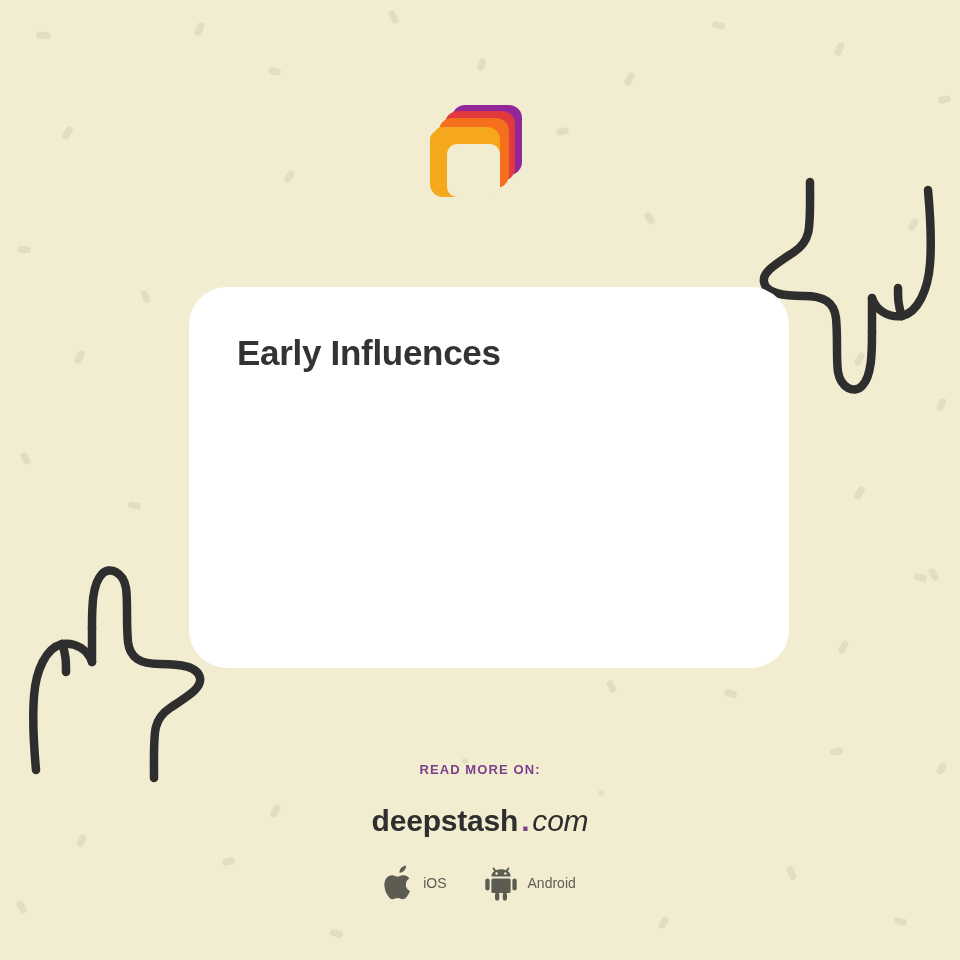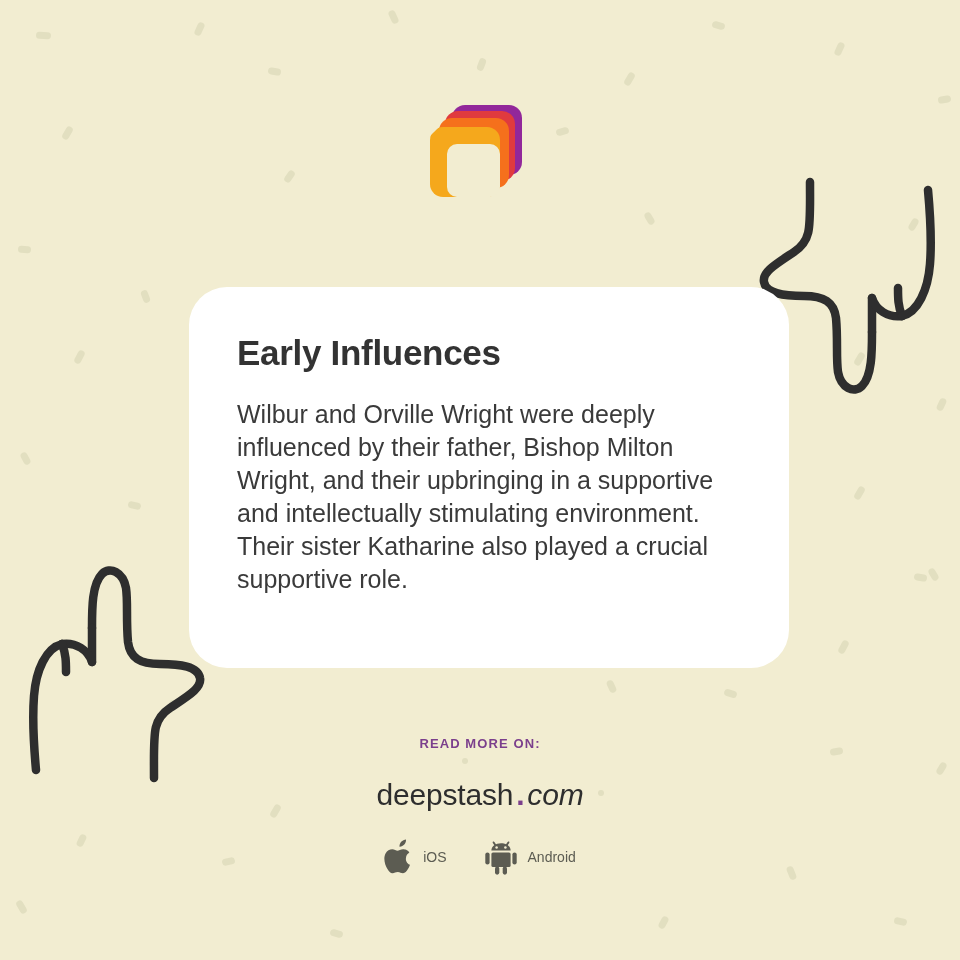--- a/index.html
+++ b/index.html
@@ -107,37 +107,37 @@
     font-size: 25px;
     line-height: 33px;
     color: #3A3A3A;
     max-width: 500px;
   }
 
   
   #footer {
     position: absolute;
     left: 0;
-    top: 736px;
+    top: 762px;
     width: 960px;
     text-align: center;
   }
   #read-more-on {
     font-size: 13px;
     font-weight: bold;
     letter-spacing: 1.1px;
     color: #7B3F8C;
   }
   #brand {
     margin-top: 27px;
     font-size: 30px;
     color: #2E2E2E;
     letter-spacing: -0.2px;
   }
-  #brand-name { font-weight: normal; }
+  #brand-name { font-weight: bold; }
   #brand-dot {
     color: #7B3F8C;
     font-weight: bold;
     margin: 0 3px;
   }
   #brand-tld { font-weight: normal; font-style: italic; }
 
   #stores {
     margin-top: 27px;
     display: flex;
@@ -250,21 +250,20 @@
   <div id="logo">
     <div class="logo-layer" id="logo-back"></div>
     <div class="logo-layer" id="logo-mid2"></div>
     <div class="logo-layer" id="logo-mid"></div>
     <div class="logo-layer" id="logo-front"></div>
     <div id="logo-front-hole"></div>
   </div>
 
   <div id="card">
     <h1 id="card-title">Early Influences</h1>
-    <p id="card-body">Wilbur and Orville Wright were deeply influenced by their father, Bishop Milton Wright, and their upbringing in a supportive and intellectually stimulating environment. Their sister Katharine also played a crucial supportive role.</p>
   </div>
 
   <div id="footer">
 
     <div id="read-more-on">READ MORE ON:</div>
 
     <div id="brand">
       <span id="brand-name">deepstash</span><span id="brand-dot">.</span><span id="brand-tld">com</span>
     </div>
 

